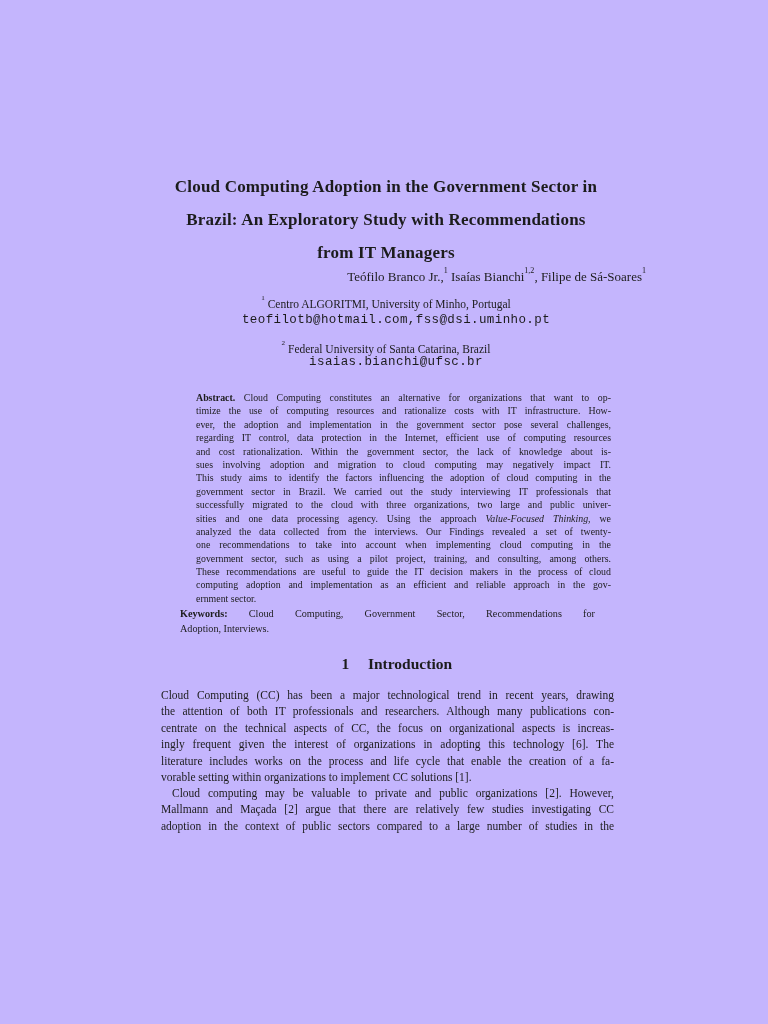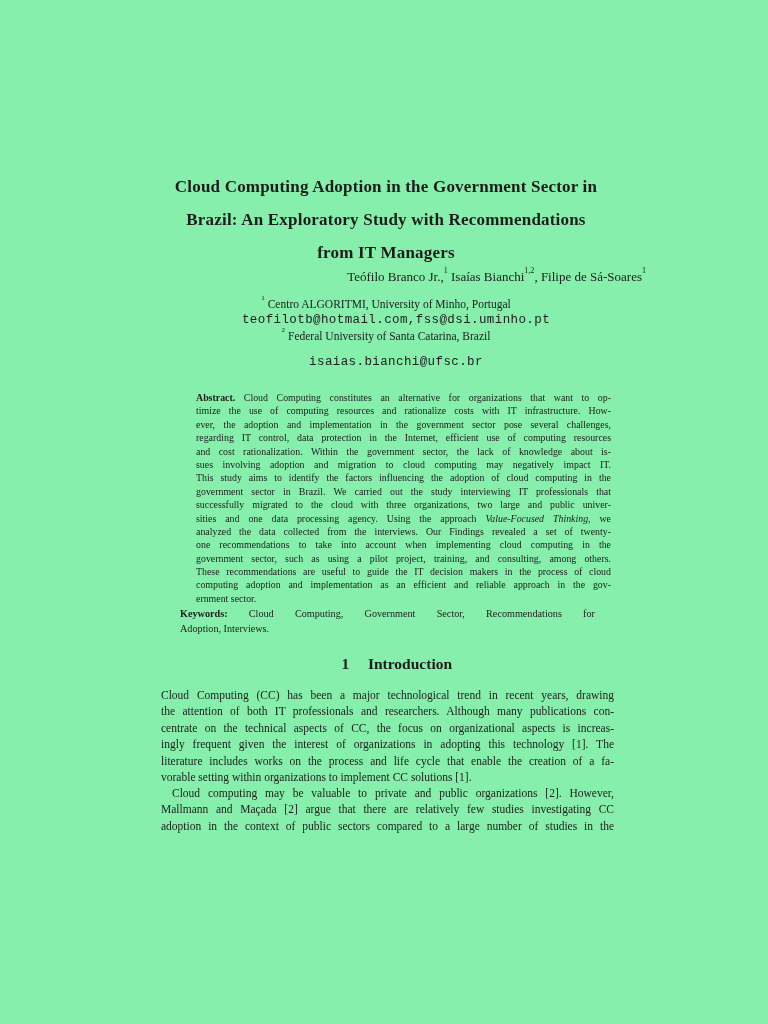--- a/index.html
+++ b/index.html
@@ -2,36 +2,36 @@
 <html><head>
 <meta charset="utf-8">
 <style>
   html,body{margin:0;padding:0;}
   body{
     width:768px;height:1024px;background:#ffffff;
     font-family:"Liberation Serif","DejaVu Serif",serif;
     color:#1c1c1c;
     -webkit-font-smoothing:antialiased;
   }
-  .page{position:relative;width:768px;height:1024px;background:#86efac;overflow:hidden;}
+  .page{position:relative;width:768px;height:1024px;background:#c4b5fd;overflow:hidden;}
 
   .title{
     position:absolute;top:170px;left:126px;width:520px;
     text-align:center;font-weight:bold;font-size:17px;line-height:33px;margin:0;
     letter-spacing:0.2px;
   }
   .authors{
     position:absolute;top:268px;left:126px;width:520px;
     text-align:right;font-size:13px;line-height:18px;
   }
   sup.s{font-size:0.62em;line-height:0;position:relative;top:-0.38em;}
 
   .affil{position:absolute;left:126px;width:520px;text-align:center;font-size:11.5px;line-height:15px;}
   .affil1{top:297px;}
-  .affil2{top:329px;}
+  .affil2{top:342px;}
   .email{
     position:absolute;left:136px;width:520px;text-align:center;
     font-family:"Liberation Mono","DejaVu Sans Mono",monospace;
     font-size:12.5px;line-height:15px;letter-spacing:0.4px;
   }
   .email1{top:313px;}
   .email2{top:355px;}
 
   .abstract{position:absolute;top:391px;left:196px;width:415px;font-size:9.9px;}
   .al{height:13.4px;line-height:13.4px;overflow:hidden;}
@@ -99,21 +99,21 @@
     <div class="kl jl"><span class="b">Keywords:</span><span> Cloud Computing, Government Sector, Recommendations for</span></div>
     <div class="kl jend">Adoption, Interviews.</div>
   </div>
 
   <div class="heading"><span class="secnum">1</span><span>Introduction</span></div>
 
   <div class="para p1">
     <div class="bl jl">Cloud Computing (CC) has been a major technological trend in recent years, drawing</div>
     <div class="bl jl">the attention of both IT professionals and researchers. Although many publications con-</div>
     <div class="bl jl">centrate on the technical aspects of CC, the focus on organizational aspects is increas-</div>
-    <div class="bl jl">ingly frequent given the interest of organizations in adopting this technology [1]. The</div>
+    <div class="bl jl">ingly frequent given the interest of organizations in adopting this technology [6]. The</div>
     <div class="bl jl">literature includes works on the process and life cycle that enable the creation of a fa-</div>
     <div class="bl jend">vorable setting within organizations to implement CC solutions [1].</div>
   </div>
 
   <div class="para p2">
     <div class="bl jl indent">Cloud computing may be valuable to private and public organizations [2]. However,</div>
     <div class="bl jl">Mallmann and Maçada [2] argue that there are relatively few studies investigating CC</div>
     <div class="bl jl">adoption in the context of public sectors compared to a large number of studies in the</div>
   </div>
 

